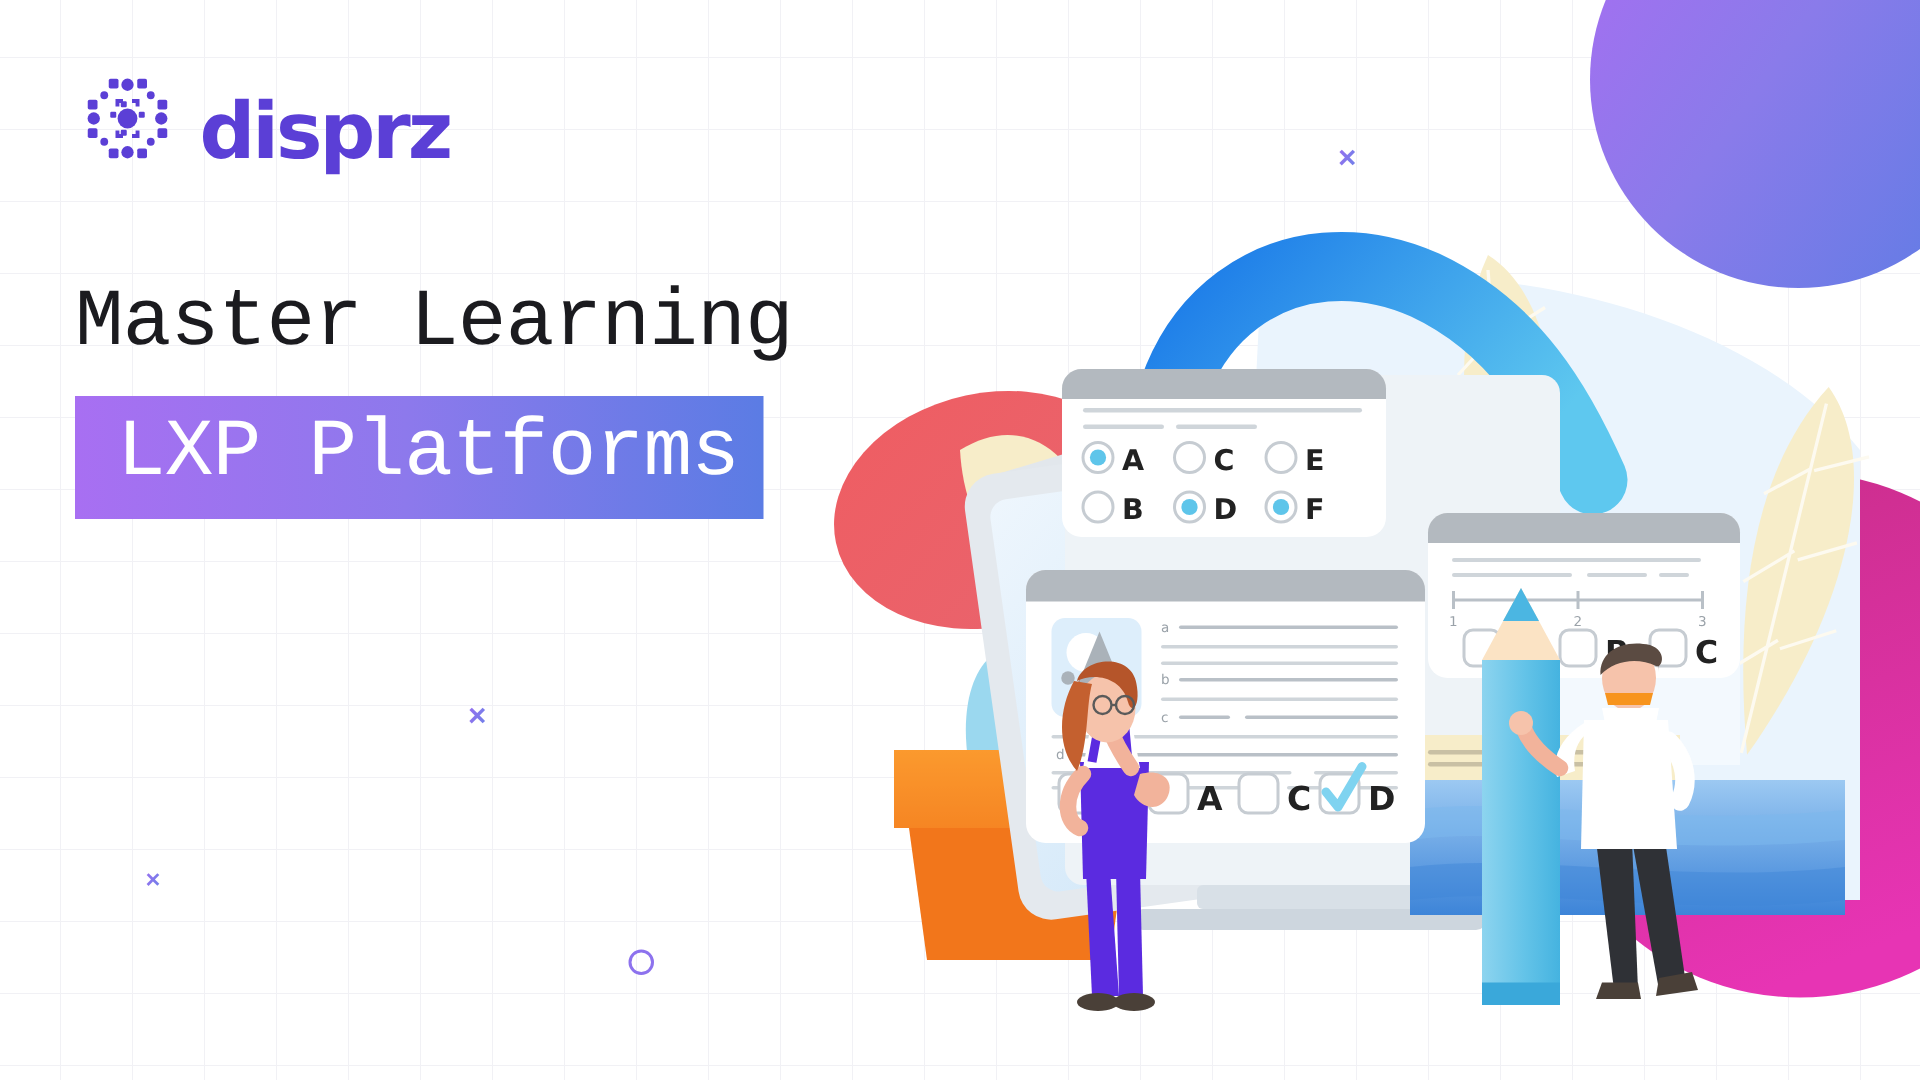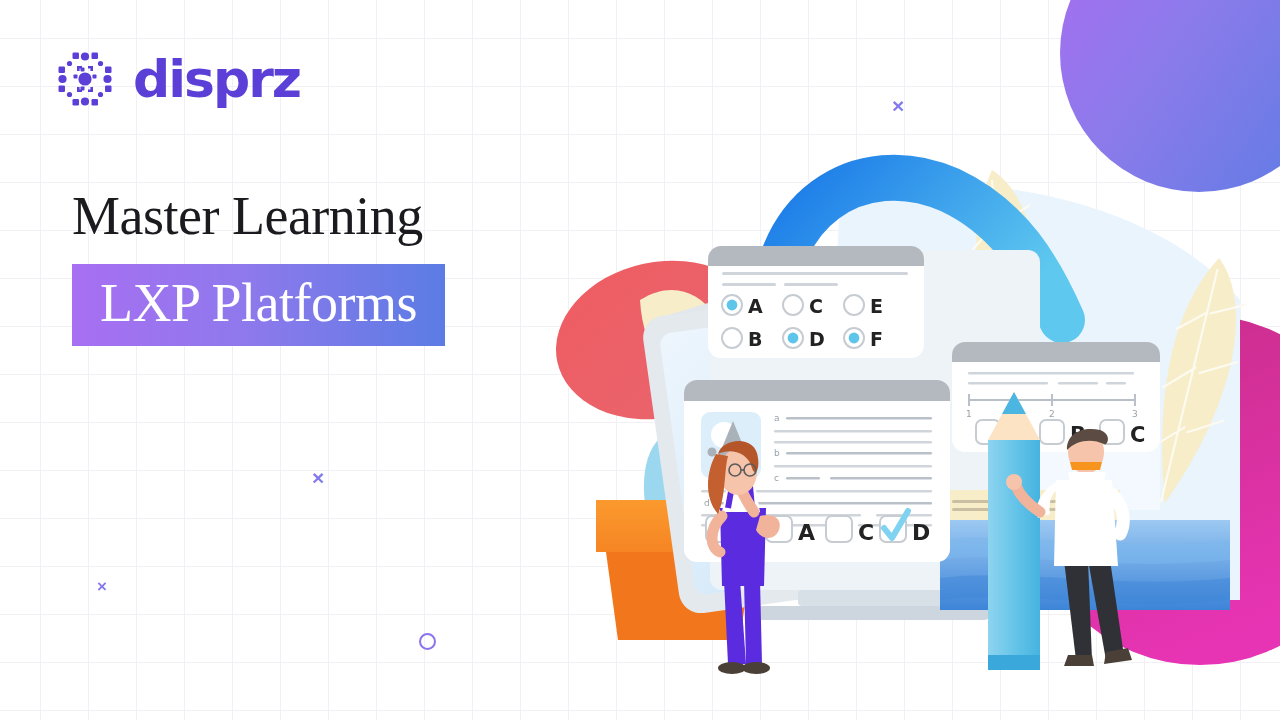--- a/index.html
+++ b/index.html
@@ -43,41 +43,40 @@
   #deco-x-1 { left:892px; top:95px;  font-size:21px; }
   #deco-x-2 { left:312px; top:467px; font-size:21px; }
   #deco-x-3 { left:97px;  top:578px; font-size:17px; }
   #deco-circle {
     position:absolute; left:419px; top:633px;
     width:17px; height:17px; border-radius:50%;
     border:2px solid #8d72ee; z-index:2;
   }
 
   
-  #logo { position:absolute; left:50px; top:44px; z-index:5; display:flex; align-items:center; gap:13px; }
+  #logo { position:absolute; left:50px; top:44px; z-index:5; display:flex; align-items:flex-end; gap:13px; }
   #logo-mark { width:70px; height:70px; display:block; }
   #logo-word {
     font-size:52px; font-weight:700; letter-spacing:-2px;
     color:#5b3fd6; line-height:1;
     font-family:"DejaVu Sans", sans-serif;
   }
 
   
   #headline { position:absolute; left:50px; top:172px; z-index:5; }
   .hl-line {
     font-size:54px; font-weight:400; color:#1b1b1f;
     line-height:88px; letter-spacing:-0.5px; white-space:nowrap;
-    font-family:Liberation Serif, serif;
-    margin-left:22px;
+    font-family:Liberation Mono, monospace;
   }
   #hl-highlight {
     display:inline-block;
     background:linear-gradient(90deg,#a86ff2 0%,#8d79ec 48%,#5b7ce4 100%);
     color:#ffffff;
-    padding:6px 28px 10px 28px;
+    padding:6px 16px 10px 28px;
     margin-top:4px;
   }
 
   
   #illustration { position:absolute; left:540px; top:0; width:740px; height:720px; z-index:3; }
   #illustration svg { display:block; width:740px; height:720px; }
 </style>
 </head>
 <body>
 

